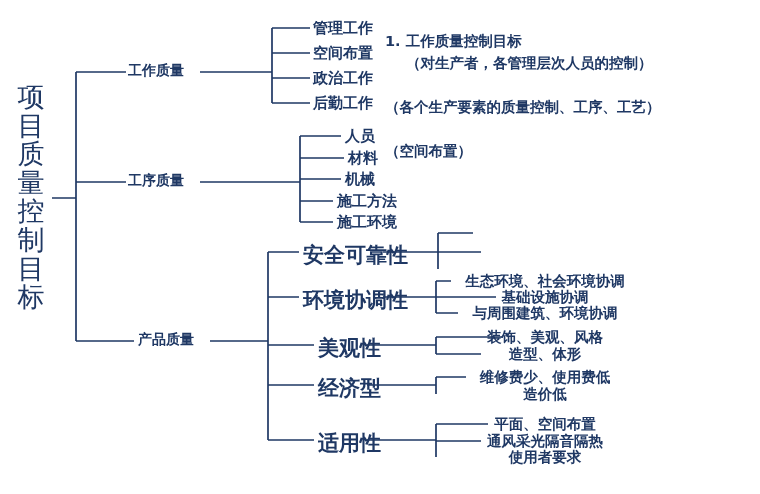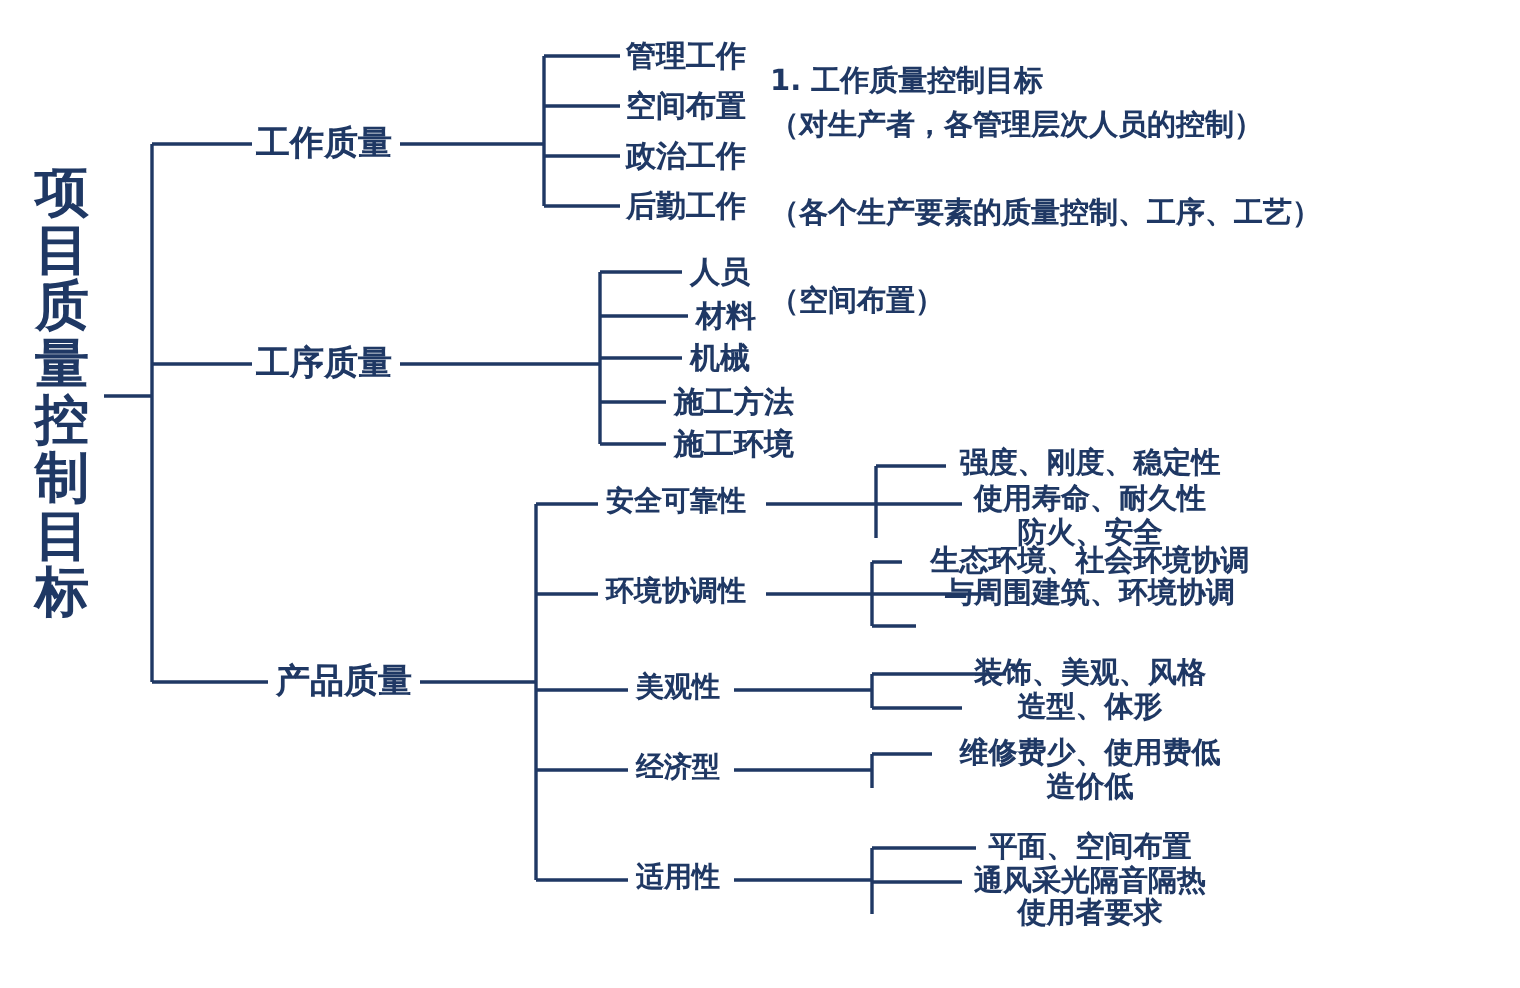--- a/index.html
+++ b/index.html
@@ -19,30 +19,30 @@
     font-weight: 700;
     white-space: nowrap;
     line-height: 1.1;
   }
   .root {
     position: absolute;
     left: 16px;
     top: 83px;
     width: 30px;
     color: #1f3864;
-    font-weight: 700;
+    font-weight: 400;
     font-size: 27px;
     line-height: 28.6px;
     text-align: center;
     word-break: break-all;
     white-space: normal;
   }
-  .b { font-size: 17px; }
+  .b { font-size: 14px; }
   .c { font-size: 15px; text-align: center; }
-  .g { font-size: 14px; }
+  .g { font-size: 21px; }
   .n { font-size: 14.5px; text-align: center; }
   .leaf-group {
     position: absolute;
     left: 440px;
     width: 210px;
     text-align: center;
     color: #1f3864;
     font-weight: 700;
     font-size: 14.5px;
     white-space: nowrap;
@@ -81,45 +81,41 @@
   <div class="lbl c" style="left:345px;top:171px">机械</div>
   <div class="lbl c" style="left:337px;top:193px">施工方法</div>
   <div class="lbl c" style="left:337px;top:214px">施工环境</div>
 
   <div class="lbl g" style="left:303px;top:244px">安全可靠性</div>
   <div class="lbl g" style="left:303px;top:289px">环境协调性</div>
   <div class="lbl g" style="left:318px;top:337px">美观性</div>
   <div class="lbl g" style="left:318px;top:377px">经济型</div>
   <div class="lbl g" style="left:318px;top:432px">适用性</div>
 
-  <div class="leaf-group" style="top:224px;line-height:17.5px">
-    <div>强度、刚度、稳定性</div>
-    <div>使用寿命、耐久性</div>
-    <div>防火、安全</div>
-  </div>
 
   <div class="leaf-group" style="top:273px;line-height:16px">
     <div>生态环境、社会环境协调</div>
+    <div>基础设施协调</div>
     <div>与周围建筑、环境协调</div>
   </div>
 
   <div class="leaf-group" style="top:329px;line-height:17px">
     <div>装饰、美观、风格</div>
     <div>造型、体形</div>
   </div>
 
   <div class="leaf-group" style="top:369px;line-height:17px">
     <div>维修费少、使用费低</div>
     <div>造价低</div>
   </div>
 
   <div class="leaf-group" style="top:416px;line-height:16.5px">
     <div>平面、空间布置</div>
     <div>通风采光隔音隔热</div>
     <div>使用者要求</div>
   </div>
 
   <div class="lbl n" style="left:385px;top:34px">1. 工作质量控制目标</div>
-  <div class="lbl n" style="left:385px;top:56px">（对生产者，各管理层次人员的控制）</div>
+  <div class="lbl n" style="left:406px;top:56px">（对生产者，各管理层次人员的控制）</div>
   <div class="lbl n" style="left:385px;top:100px">（各个生产要素的质量控制、工序、工艺）</div>
   <div class="lbl n" style="left:385px;top:144px">（空间布置）</div>
 
 </div>
 
 </body></html>

